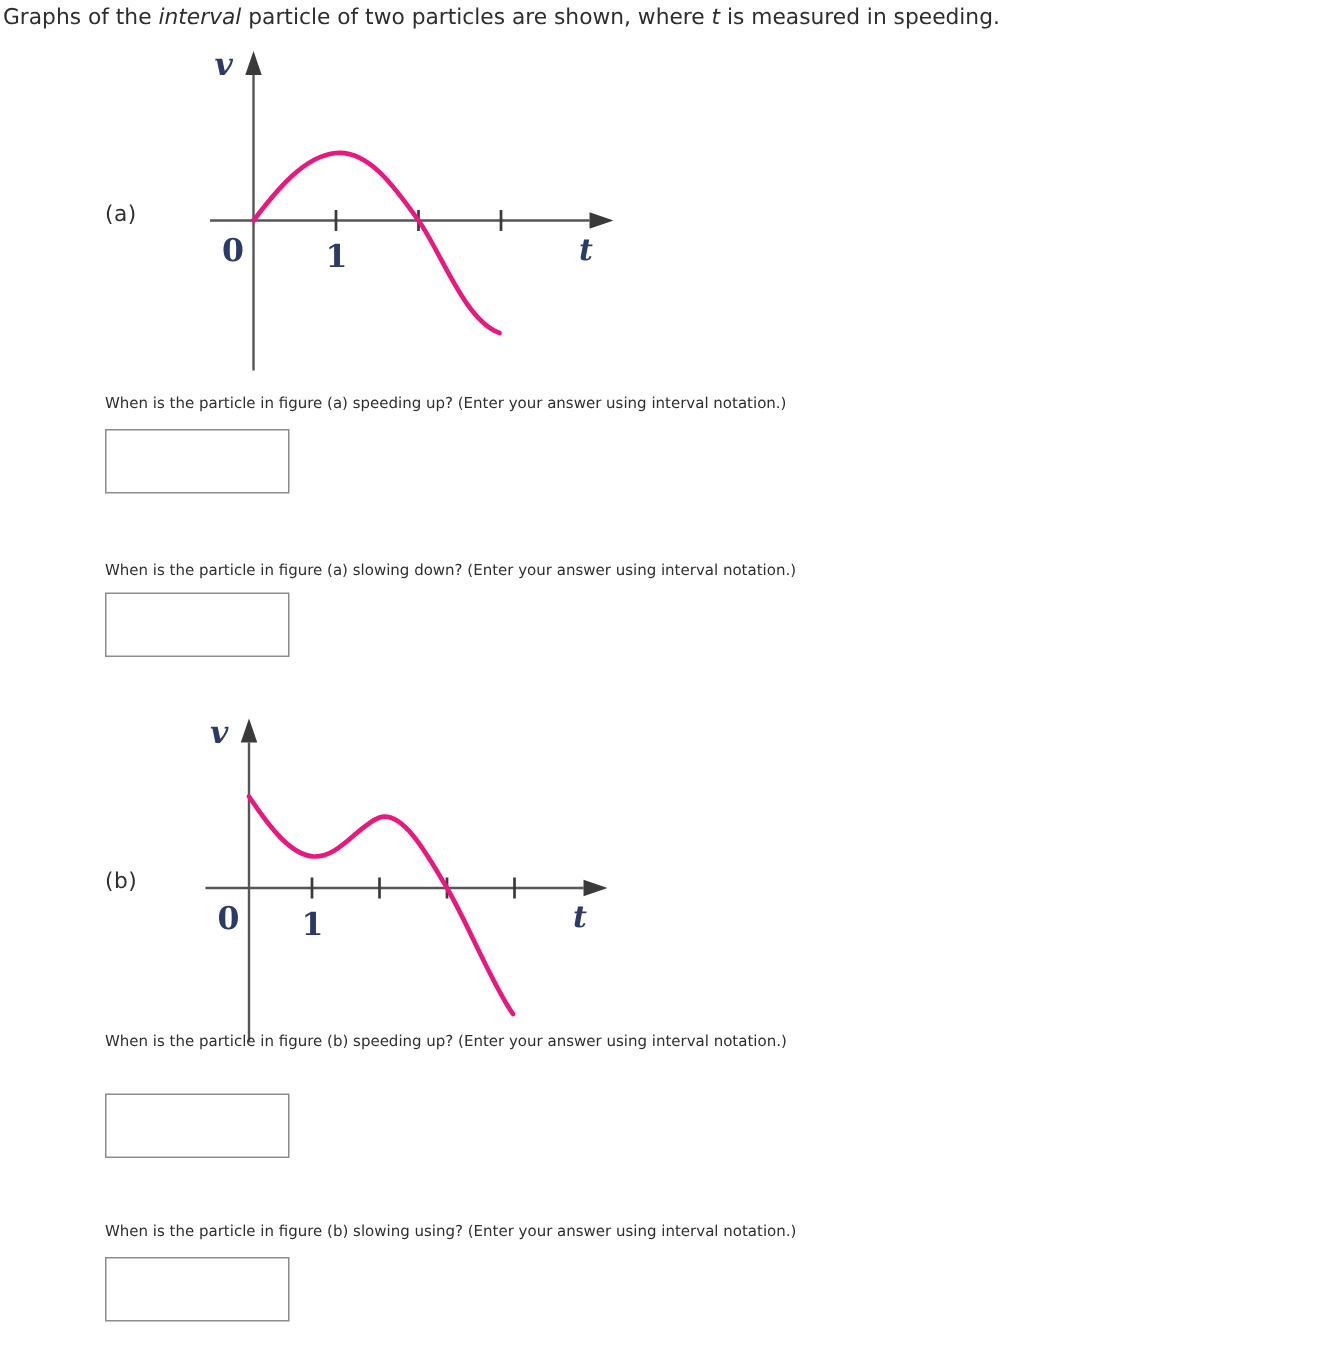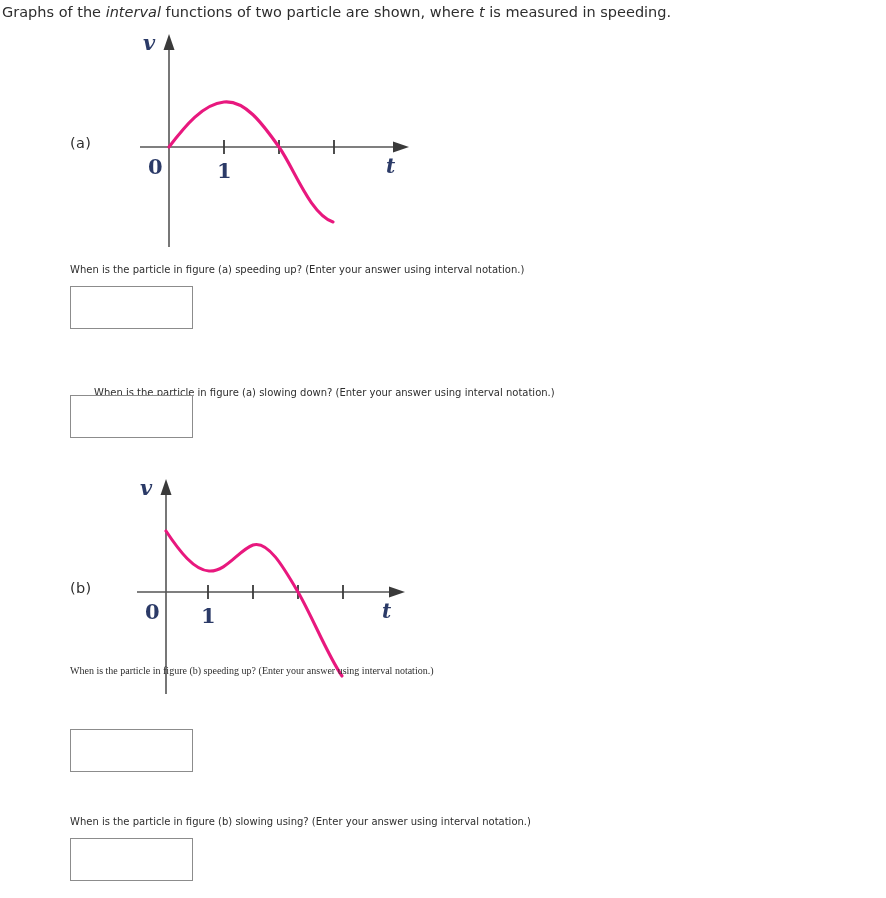--- a/index.html
+++ b/index.html
@@ -52,22 +52,22 @@
 
   .question {
     position: absolute;
     left: 70px;
     font-size: 10px;
     line-height: 20px;
     color: #2e2e2e;
     white-space: nowrap;
   }
   .q1 { top: 260px; }
-  .q2 { top: 383px; margin-left: 24px; }
-  .q3 { top: 661px; font-family: Liberation Serif, serif; }
+  .q2 { top: 371px; }
+  .q3 { top: 685px; }
   .q4 { top: 812px; }
 
   .answer-box {
     position: absolute;
     left: 70px;
     width: 123px;
     height: 43px;
     box-sizing: border-box;
     border: 1px solid #8c8c8c;
     background: #ffffff;
@@ -92,21 +92,21 @@
     font-family: "DejaVu Serif", serif;
     font-style: italic;
     font-weight: bold;
     fill: #2b3a67;
   }
 </style>
 </head>
 <body>
 
 <div class="intro">
-  <span>Graphs of the </span><i>interval</i><span> functions of two particle are shown, where </span><i>t</i><span> is measured in speeding.</span>
+  <span>Graphs of the </span><i>interval</i><span> particle of two particles are shown, where </span><i>t</i><span> is measured in speeding.</span>
 </div>
 
 <div class="figure-block figure-a">
   <div class="fig-label fig-label-a">(a)</div>
   <svg class="graph-svg" width="440" height="225" viewBox="0 0 440 225">
 
     <line x1="140" y1="119" x2="393" y2="119" stroke="#555555" stroke-width="1.6"></line>
     <polygon points="393,113.5 409,119 393,124.5" fill="#3a3a3a"></polygon>
 
     <line x1="169" y1="22" x2="169" y2="219" stroke="#555555" stroke-width="1.6"></line>

